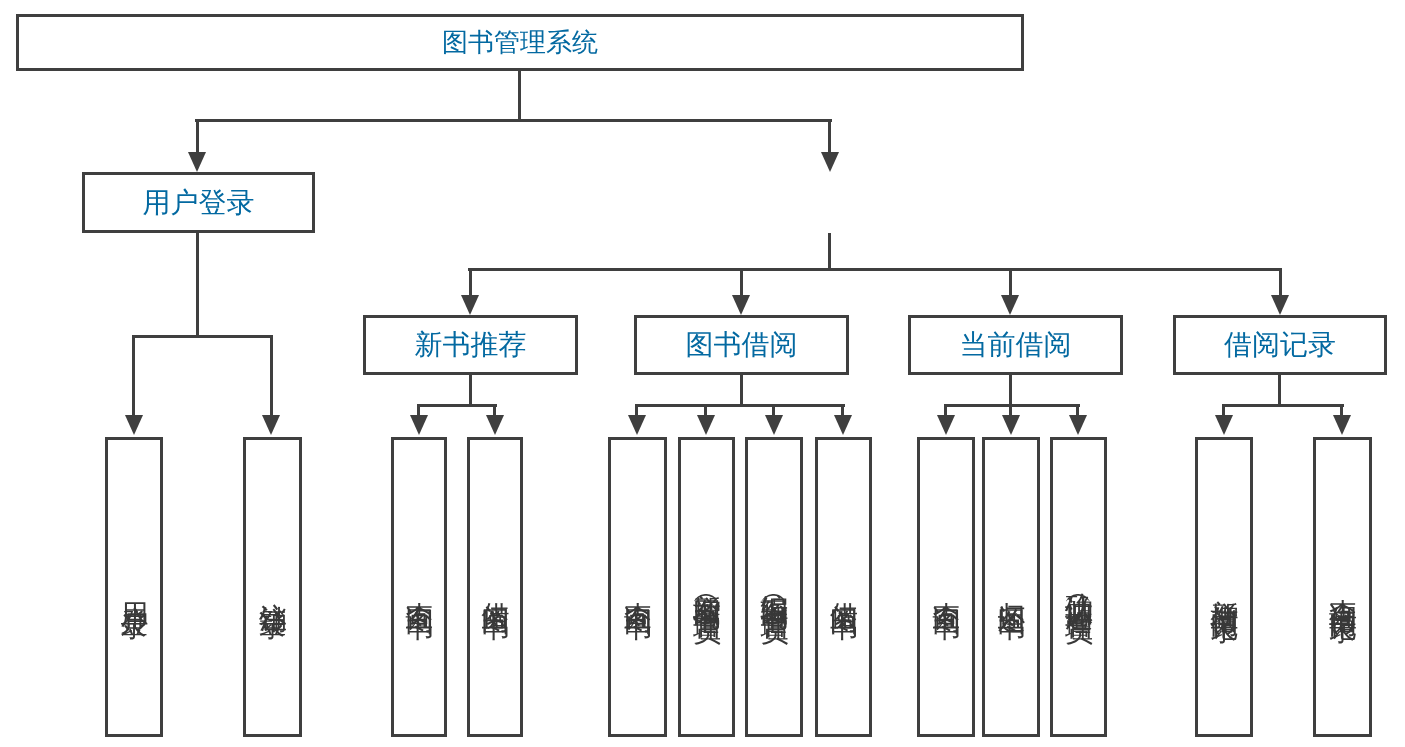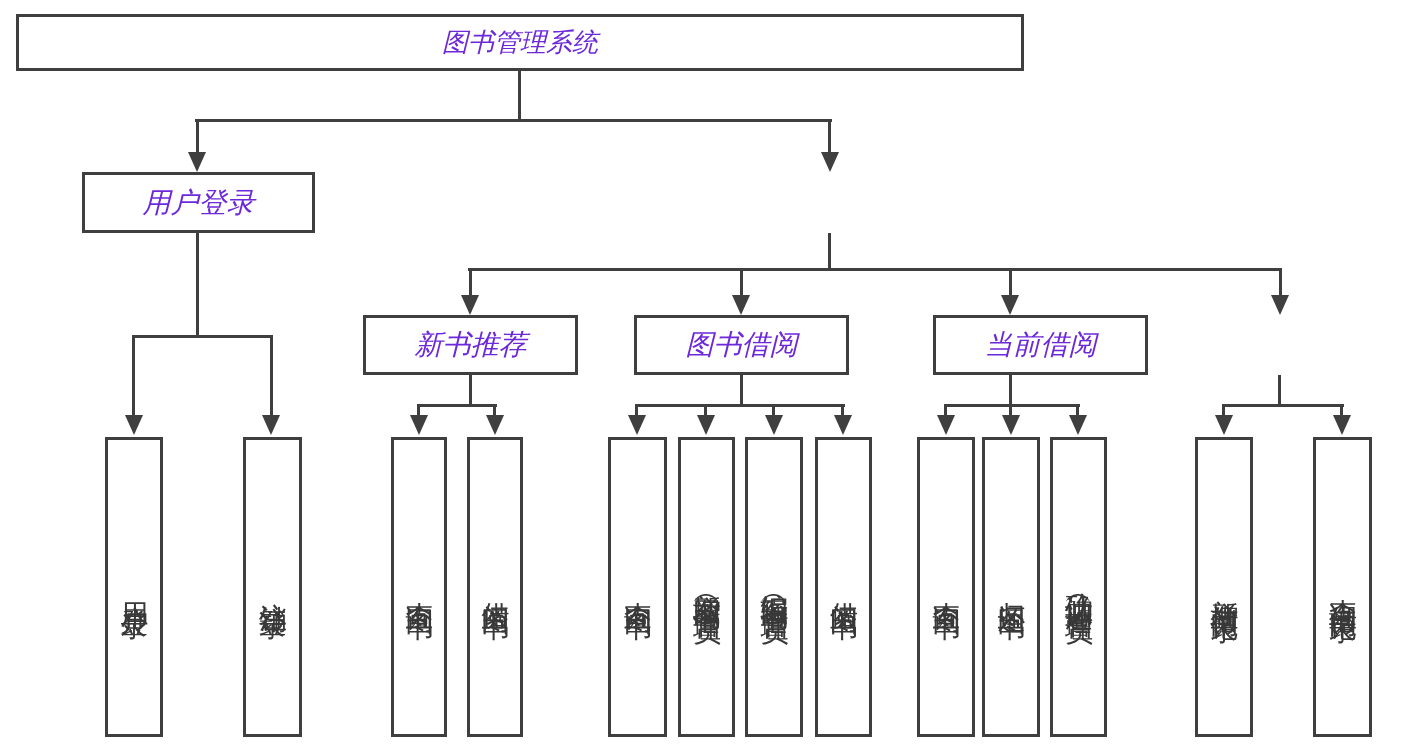--- a/index.html
+++ b/index.html
@@ -4,21 +4,21 @@
 <style>
   html,body{margin:0;padding:0;background:#ffffff;}
   .stage{
     position:relative;width:1405px;height:747px;background:#ffffff;overflow:hidden;
     font-family:"Liberation Sans", sans-serif;color:#383838;
   }
   .box{
     position:absolute;box-sizing:border-box;border:3px solid #3f3f3f;background:#ffffff;
     display:flex;align-items:center;justify-content:center;
   }
-  .box .lbl{font-size:28px;color:#6d28d9;white-space:nowrap;font-style:italic;}
+  .box .lbl{font-size:28px;color:#0369a1;white-space:nowrap;}
   .box .lbl.root{font-size:26px;}
   .vbox{
     position:absolute;box-sizing:border-box;border:3px solid #3f3f3f;background:#ffffff;
     display:flex;align-items:center;justify-content:center;
   }
   .vtext{
     writing-mode:vertical-rl;text-orientation:mixed;
     font-size:28px;letter-spacing:3.5px;line-height:1;color:#383838;white-space:nowrap;
   }
   .v{position:absolute;width:3px;background:#3f3f3f;}
@@ -70,22 +70,25 @@
   <div class="arr" style="left:1001px;top:295px;"></div>
   <div class="v" style="left:1279px;top:268px;height:28px;"></div>
   <div class="arr" style="left:1271px;top:295px;"></div>
 
   <div class="box" style="left:634px;top:315px;width:215px;height:60px;">
     <span class="lbl">图书借阅</span>
   </div>
   <div class="box" style="left:363px;top:315px;width:215px;height:60px;">
     <span class="lbl">新书推荐</span>
   </div>
-  <div class="box" style="left:933px;top:315px;width:215px;height:60px;">
+  <div class="box" style="left:908px;top:315px;width:215px;height:60px;">
     <span class="lbl">当前借阅</span>
+  </div>
+  <div class="box" style="left:1173px;top:315px;width:214px;height:60px;">
+    <span class="lbl">借阅记录</span>
   </div>
 
   <div class="v" style="left:469px;top:375px;height:32px;"></div>
   <div class="h" style="left:417px;top:404px;width:80px;"></div>
   <div class="v" style="left:417px;top:404px;height:12px;"></div>
   <div class="arr" style="left:410px;top:415px;"></div>
   <div class="v" style="left:493px;top:404px;height:12px;"></div>
   <div class="arr" style="left:486px;top:415px;"></div>
 
   <div class="v" style="left:740px;top:375px;height:32px;"></div>

